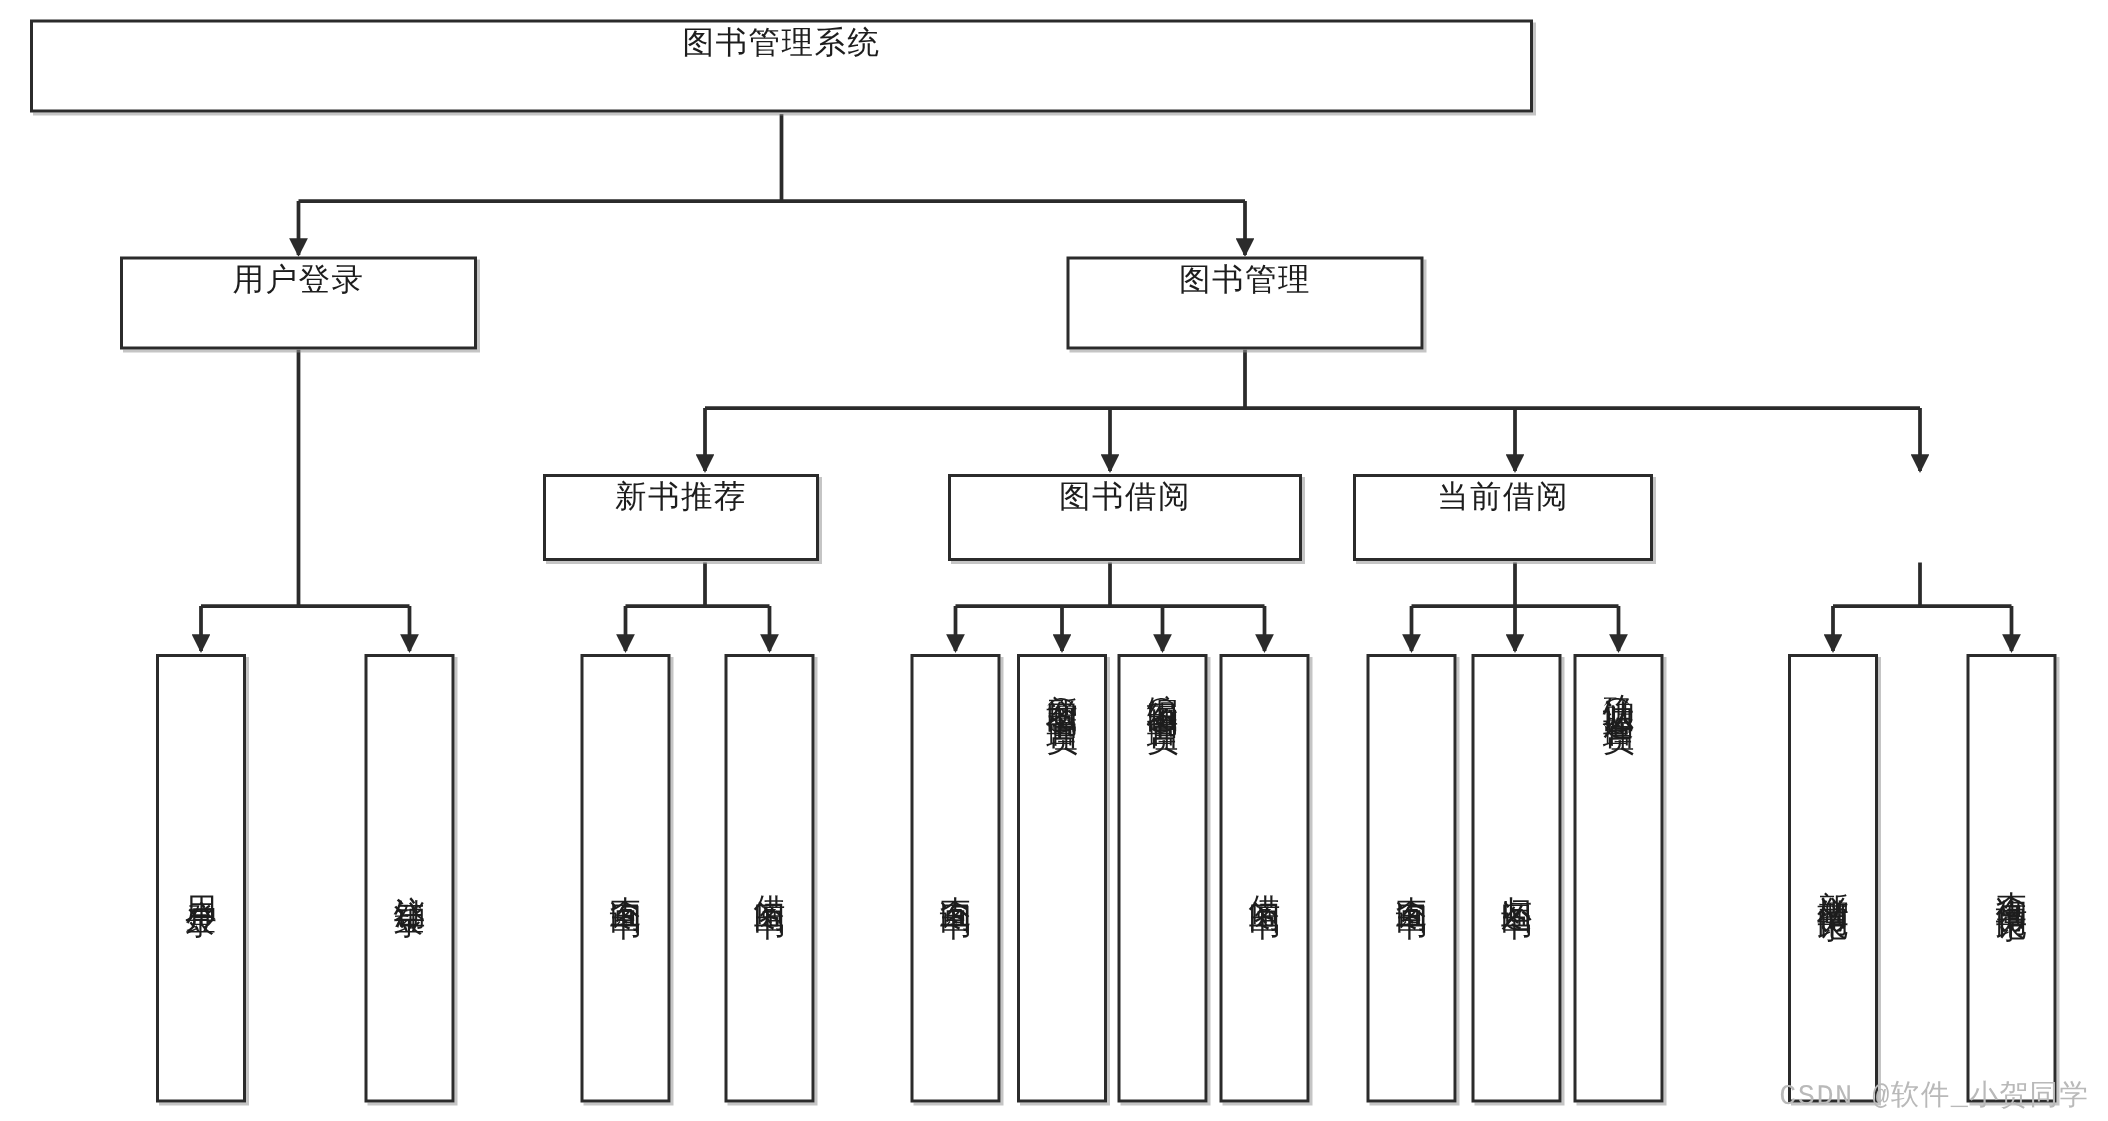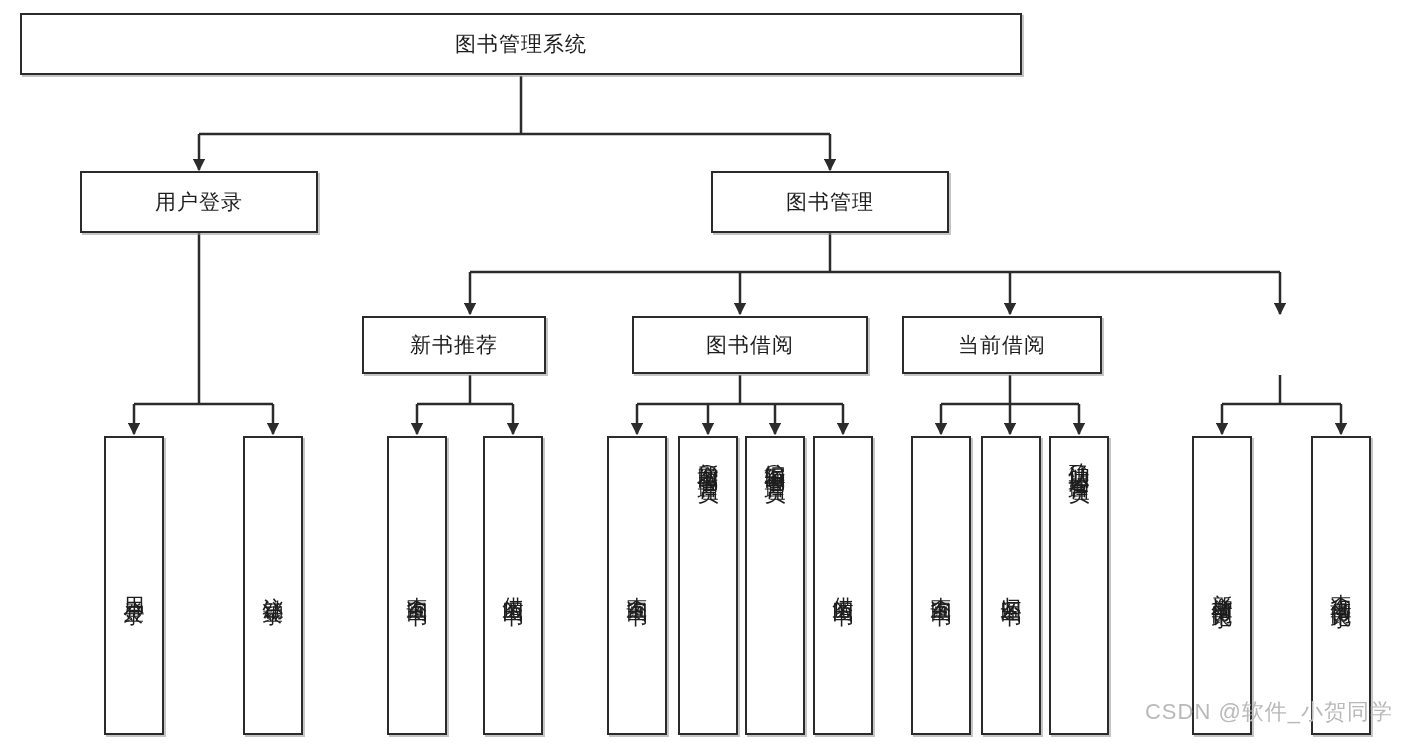--- a/index.html
+++ b/index.html
@@ -26,21 +26,21 @@
     height: 747px;
     pointer-events: none;
   }
   .node {
     position: absolute;
     box-sizing: border-box;
     background: #ffffff;
     border: 2px solid #2b2b2b;
     box-shadow: 2px 2px 0 rgba(150,150,150,0.55);
     display: flex;
-    align-items: center;
+    align-items: flex-start;
     justify-content: center;
     z-index: 3;
   }
   .node .node-label {
     color: #1d1d1d;
     font-size: 21px;
     line-height: 1.25;
     letter-spacing: 1px;
     white-space: nowrap;
     text-align: center;
@@ -60,27 +60,27 @@
     line-height: 1.05;
     max-height: 284px;
   }
   .node.vertical.centered {
     align-items: center;
     padding-top: 0;
   }
   #watermark {
     position: absolute;
     right: 12px;
-    bottom: 20px;
-    font-size: 22px;
+    bottom: 4px;
+    font-size: 19px;
     color: #b9b9b9;
     letter-spacing: 1px;
     white-space: nowrap;
     z-index: 9;
-    font-family: Liberation Sans, sans-serif;
+    font-family: Liberation Mono, monospace;
   }
 </style>
 </head>
 <body>
 
 <div id="diagram-root">
 
   <svg id="connector-layer" viewBox="0 0 1405 747" xmlns="http://www.w3.org/2000/svg">
     <defs>
       <marker id="arrow" viewBox="0 0 10 10" refX="9" refY="5" markerWidth="5" markerHeight="5" orient="auto-start-reverse">

